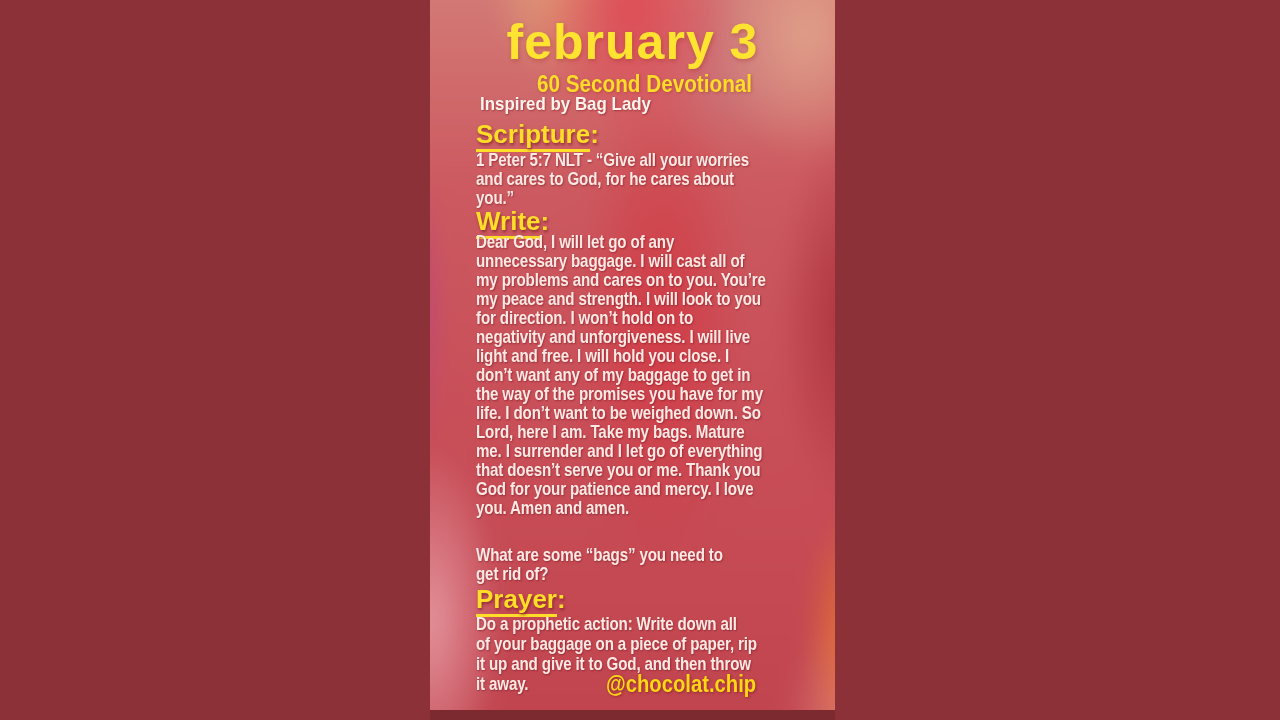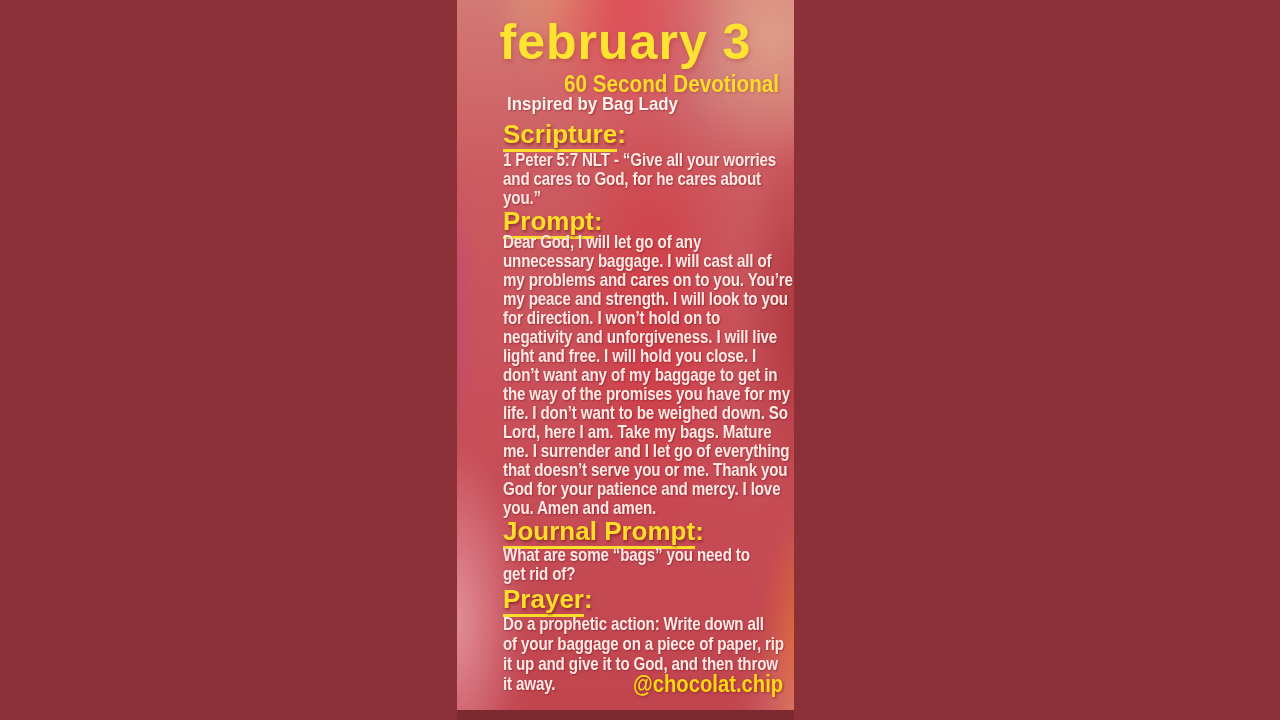--- a/index.html
+++ b/index.html
@@ -6,21 +6,21 @@
   .stage {
     position: relative; width: 1280px; height: 720px; overflow: hidden;
     font-family: "Liberation Sans", "DejaVu Sans", sans-serif;
     background: #8B3137;
   }
   .pillar { position: absolute; top: 0; bottom: 0; background: #8B3137; }
   .pillar.left  { left: 0; width: 437px; }
   .pillar.right { left: 842px; width: 438px; }
 
   .video {
-    position: absolute; left: 457px; top: 0; width: 337px; height: 720px;
+    position: absolute; left: 430px; top: 0; width: 405px; height: 720px;
     overflow: hidden; background: #C84E58; cursor: pointer;
   }
   .video-bg {
     position: absolute; inset: -24px;
     background:
       radial-gradient(140px 180px at 50% 7%,  rgba(223,74,84,0.95) 0%, rgba(223,74,84,0) 70%),
       radial-gradient(90px 130px at 34% 4%,   rgba(226,163,119,0.9) 0%, rgba(226,163,119,0) 70%),
       radial-gradient(130px 170px at 86% 10%, rgba(227,166,140,0.85) 0%, rgba(227,166,140,0) 70%),
       radial-gradient(110px 330px at 56% 45%, rgba(210,58,68,0.9) 0%, rgba(210,58,68,0) 75%),
       radial-gradient(60px 220px at 2% 44%,   rgba(183,63,134,0.95) 0%, rgba(183,63,134,0) 70%),
@@ -105,38 +105,37 @@
 
       <div class="subtitle">60 Second Devotional</div>
 
       <div class="inspired">Inspired by Bag Lady</div>
 
       <div class="heading hd-scripture"><span class="hw">Scripture</span><span class="hc">:</span></div>
       <div class="body bd-scripture">1 Peter 5:7 NLT - “Give all your worries
 and cares to God, for he cares about
 you.”</div>
 
-      <div class="heading hd-prayer"><span class="hw">Prompt</span><span class="hc">:</span></div>
+      <div class="heading hd-prayer"><span class="hw">Write</span><span class="hc">:</span></div>
       <div class="body bd-prayer">Dear God, I will let go of any
 unnecessary baggage. I will cast all of
 my problems and cares on to you. You’re
 my peace and strength. I will look to you
 for direction. I won’t hold on to
 negativity and unforgiveness. I will live
 light and free. I will hold you close. I
 don’t want any of my baggage to get in
 the way of the promises you have for my
 life. I don’t want to be weighed down. So
 Lord, here I am. Take my bags. Mature
 me. I surrender and I let go of everything
 that doesn’t serve you or me. Thank you
 God for your patience and mercy. I love
 you. Amen and amen.</div>
 
-      <div class="heading hd-journal"><span class="hw">Journal Prompt</span><span class="hc">:</span></div>
       <div class="body bd-journal">What are some “bags” you need to
 get rid of?</div>
 
       <div class="heading hd-action"><span class="hw">Prayer</span><span class="hc">:</span></div>
       <div class="body bd-action">Do a prophetic action: Write down all
 of your baggage on a piece of paper, rip
 it up and give it to God, and then throw
 it away.</div>
 
       <div class="handle">@chocolat.chip</div>

